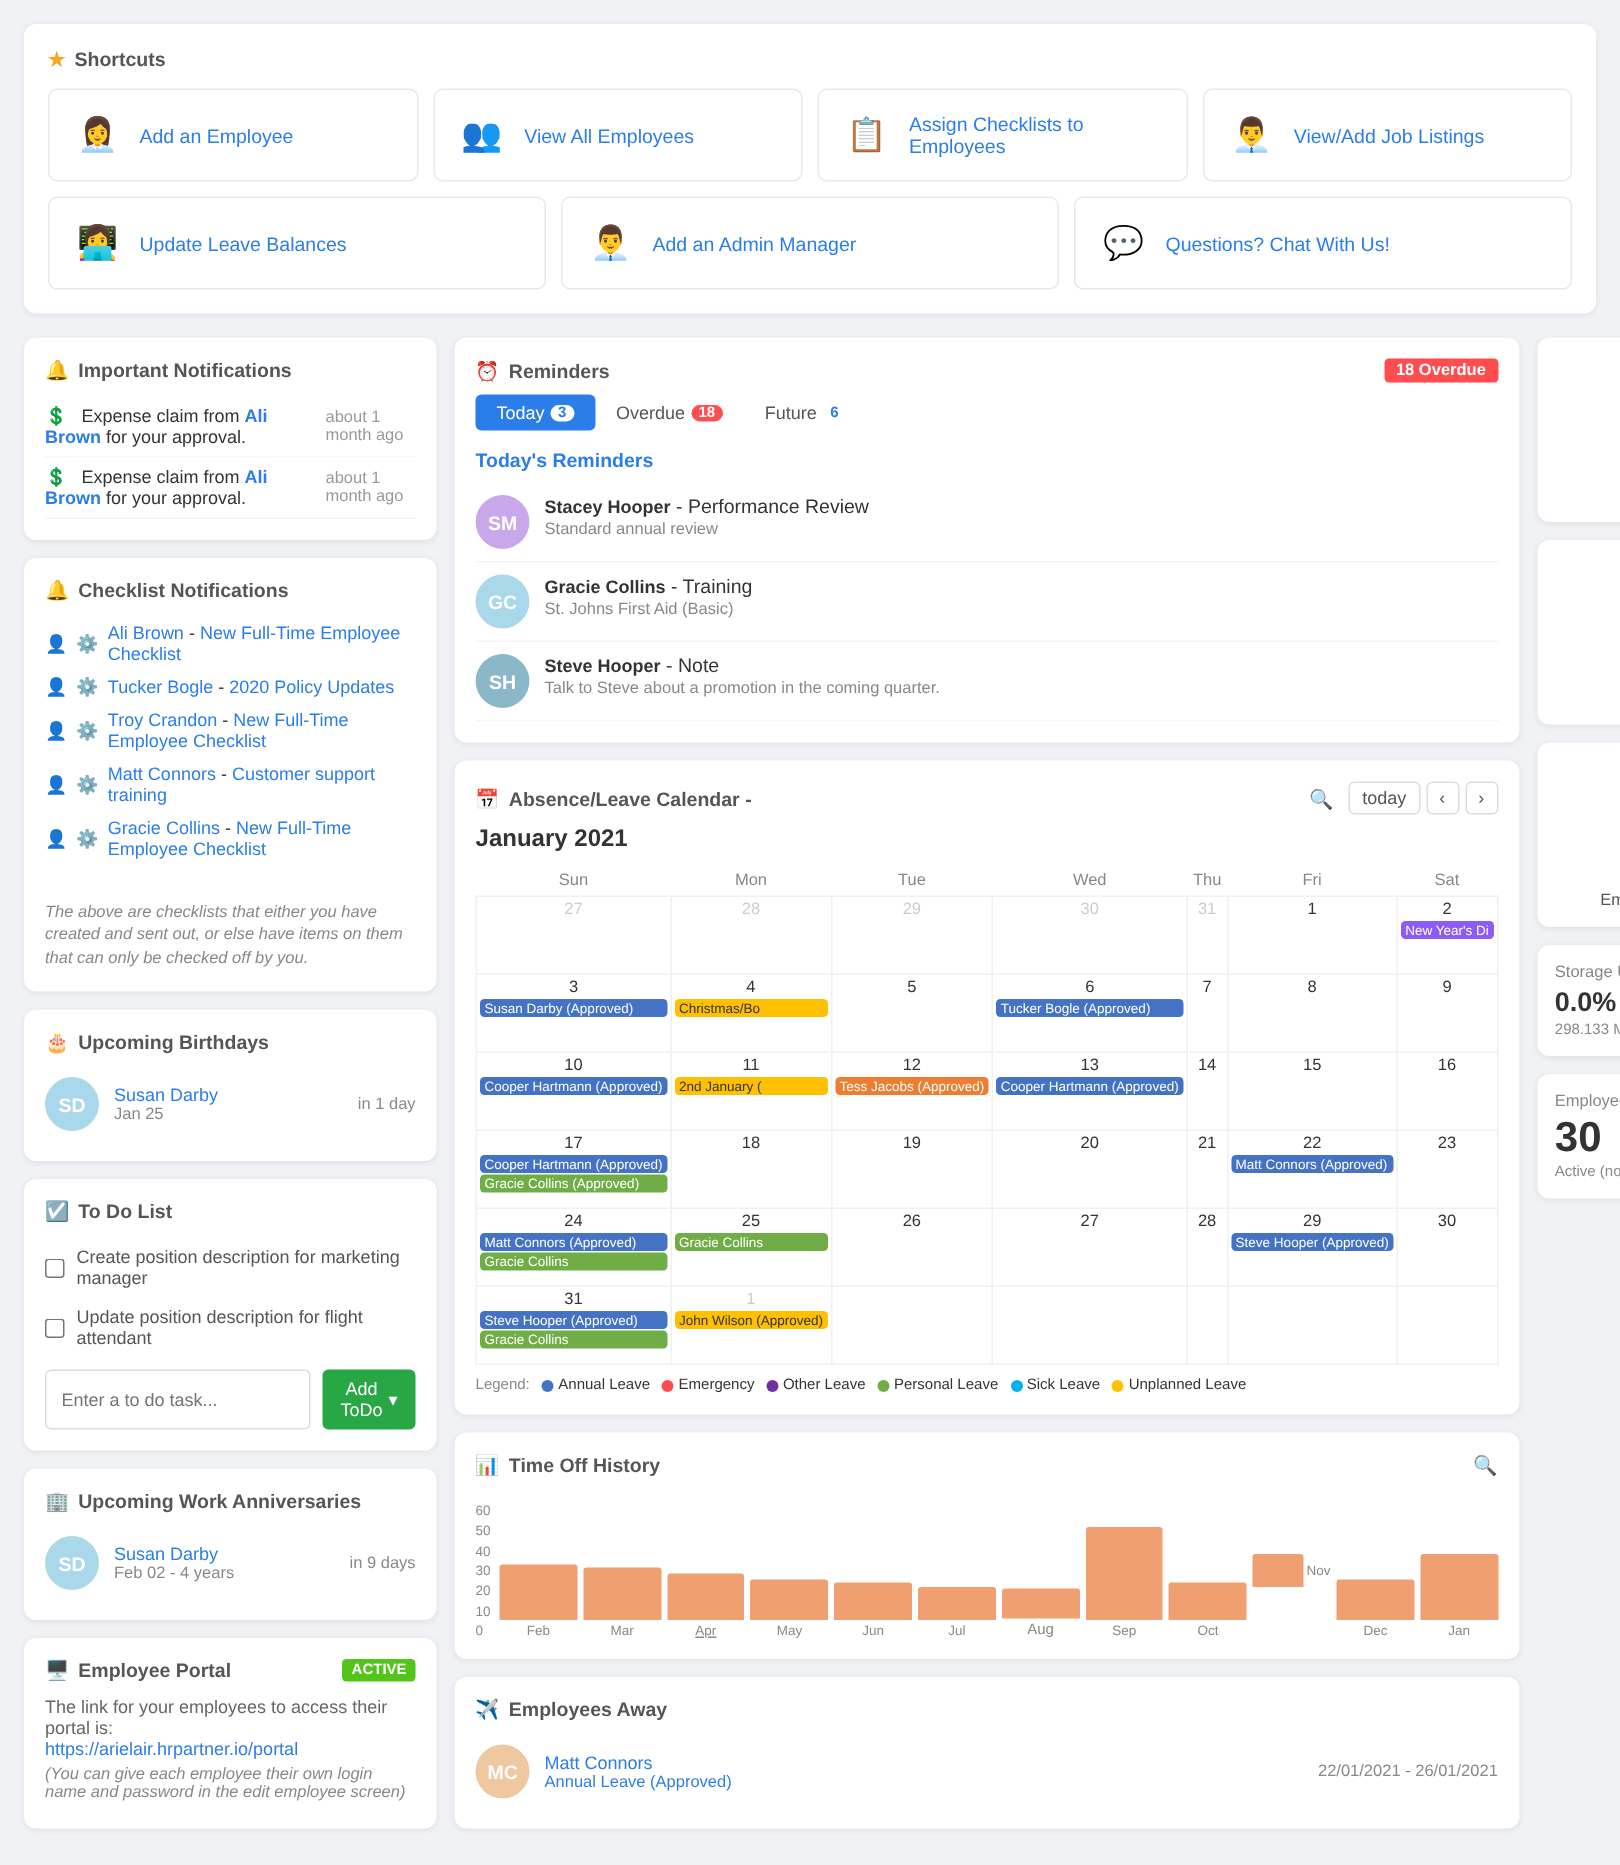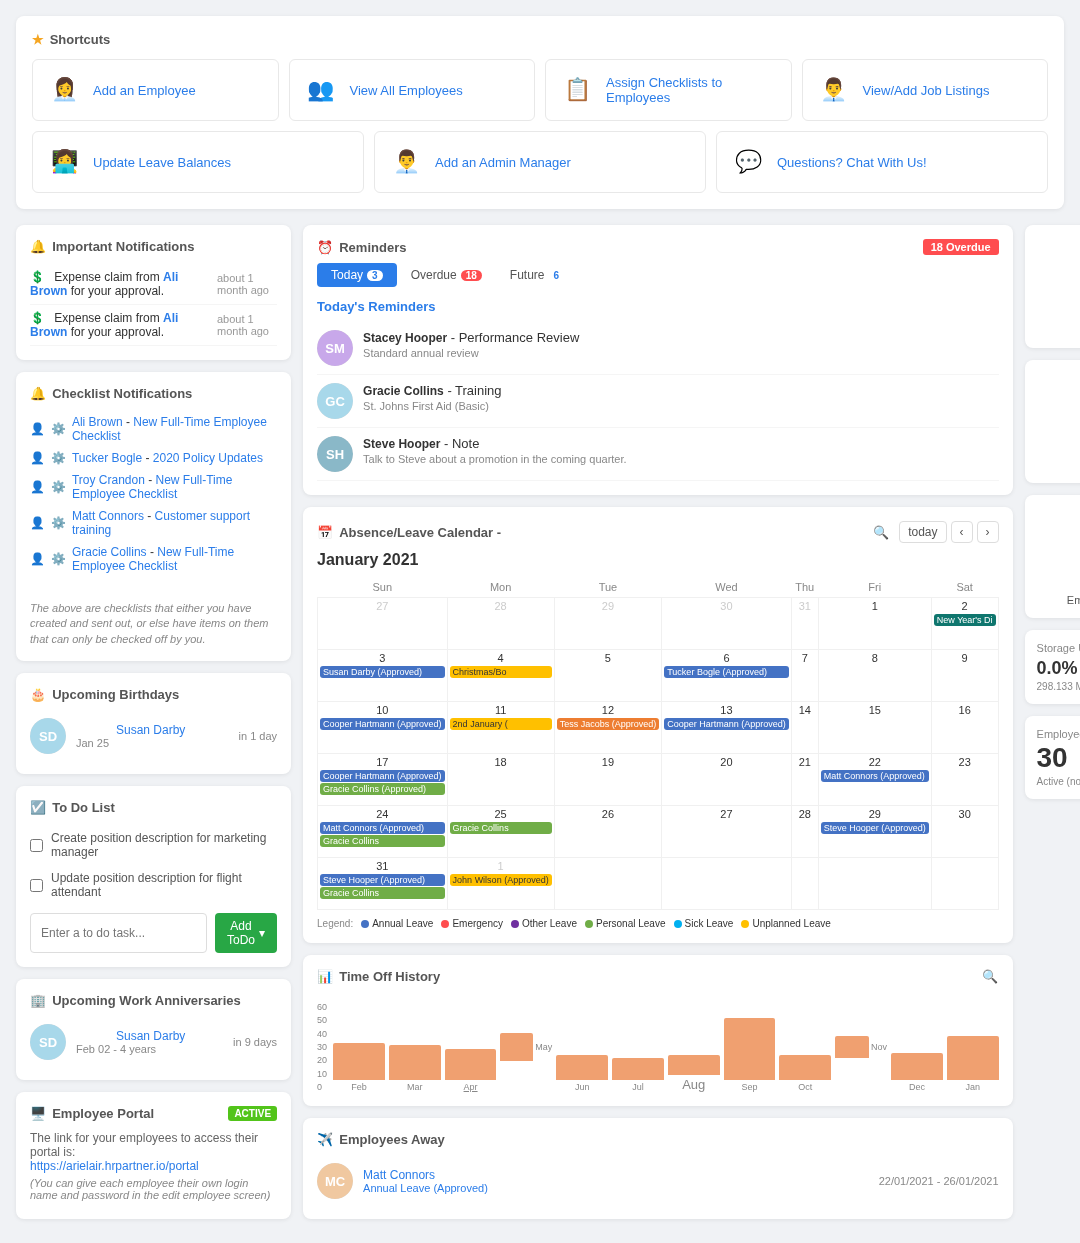--- a/index.html
+++ b/index.html
@@ -33,21 +33,21 @@
     
     .checklist-item { display: flex; align-items: center; gap: 6px; padding: 4px 0; font-size: 12px; }
     .checklist-item a { color: #2b7de9; text-decoration: none; }
     .checklist-note { font-style: italic; color: #888; font-size: 11px; margin-top: 24px; line-height: 1.4; }
 
     
     .birthday-item { display: flex; align-items: center; gap: 10px; padding: 6px 0; }
     .avatar { width: 36px; height: 36px; border-radius: 50%; object-fit: cover; background: #ddd; overflow: hidden; flex-shrink: 0; }
     .avatar-img { width: 100%; height: 100%; border-radius: 50%; background: linear-gradient(135deg, #a8d8ea, #7b9dd6); display: flex; align-items: center; justify-content: center; color: #fff; font-weight: bold; font-size: 13px; }
     .person-info { flex: 1; }
-    .person-name { color: #2b7de9; font-weight: 500; font-size: 12px; margin-left: 40px; }
+    .person-name { color: #2b7de9; font-weight: 500; font-size: 12px; }
     .person-date { color: #888; font-size: 11px; }
     .time-label { color: #888; font-size: 11px; }
     .time-label.overdue { color: #ff4d4f; }
 
     
     .todo-item { display: flex; align-items: center; gap: 8px; padding: 6px 0; font-size: 12px; color: #555; }
     .todo-item input[type=checkbox] { cursor: pointer; }
     .todo-input-row { display: flex; gap: 8px; margin-top: 8px; }
     .todo-input { border: 1px solid #ddd; border-radius: 4px; padding: 6px 10px; flex: 1; font-size: 12px; color: #999; }
     .todo-btn { background: #28a745; color: #fff; border: none; border-radius: 4px; padding: 6px 12px; font-size: 12px; cursor: pointer; display: flex; align-items: center; gap: 4px; }
@@ -82,21 +82,21 @@
     .cal-btn { border: 1px solid #ddd; background: #fff; border-radius: 4px; padding: 3px 8px; cursor: pointer; font-size: 12px; color: #555; }
     .calendar-table { width: 100%; border-collapse: collapse; font-size: 11px; }
     .calendar-table th { text-align: center; padding: 4px; color: #888; font-weight: 500; }
     .calendar-table td { text-align: center; padding: 2px; vertical-align: top; min-height: 22px; height: 52px; border: 1px solid #f0f0f0; }
     .cal-day { font-size: 11px; color: #333; margin-bottom: 2px; }
     .cal-day.other-month { color: #ccc; }
     .cal-event { border-radius: 3px; padding: 1px 3px; margin: 1px 0; font-size: 9px; white-space: nowrap; overflow: hidden; text-overflow: ellipsis; text-align: left; color: #fff; }
     .ev-blue { background: #4472c4; }
     .ev-green { background: #70ad47; }
     .ev-orange { background: #ed7d31; }
-    .ev-red { background: #0f766e; }
+    .ev-red { background: #8b5cf6; }
     .ev-yellow { background: #ffc000; color: #333; }
     .legend { margin-top: 8px; display: flex; flex-wrap: wrap; gap: 8px; font-size: 10px; }
     .legend-item { display: flex; align-items: center; gap: 3px; }
     .legend-dot { width: 8px; height: 8px; border-radius: 50%; }
 
     
     .toh-header { display: flex; justify-content: space-between; align-items: center; margin-bottom: 8px; }
 
     
     .away-item { display: flex; align-items: center; gap: 10px; padding: 6px 0; }
@@ -580,35 +580,35 @@
                 <span style="font-size: 9px; color: rgb(136, 136, 136);">Feb</span>
               </div>
               <div style="display: flex; flex-direction: column; align-items: center; gap: 2px; flex: 1 1 0%; justify-content: flex-end; height: 90px;">
                 <div style="background: rgb(240, 160, 112); border-radius: 2px 2px 0px 0px; width: 100%; height: 35px;"></div>
                 <span style="font-size: 9px; color: rgb(136, 136, 136);">Mar</span>
               </div>
               <div style="display: flex; flex-direction: column; align-items: center; gap: 2px; flex: 1 1 0%; justify-content: flex-end; height: 90px;">
                 <div style="background: rgb(240, 160, 112); border-radius: 2px 2px 0px 0px; width: 100%; height: 31.25px;"></div>
                 <span style="font-size: 9px; color: rgb(136, 136, 136); text-decoration: underline;">Apr</span>
               </div>
-              <div style="display: flex; flex-direction: row; align-items: center; gap: 2px; flex: 1 1 0%; justify-content: flex-end; height: 90px;">
+              <div style="display: flex; flex-direction: column; align-items: center; gap: 2px; flex: 1 1 0%; justify-content: flex-end; height: 90px;">
                 <div style="background: rgb(240, 160, 112); border-radius: 2px 2px 0px 0px; width: 100%; height: 27.5px;"></div>
                 <span style="font-size: 9px; color: rgb(136, 136, 136);">May</span>
               </div>
               <div style="display: flex; flex-direction: column; align-items: center; gap: 2px; flex: 1 1 0%; justify-content: flex-end; height: 90px;">
                 <div style="background: rgb(240, 160, 112); border-radius: 2px 2px 0px 0px; width: 100%; height: 25px;"></div>
                 <span style="font-size: 9px; color: rgb(136, 136, 136);">Jun</span>
               </div>
               <div style="display: flex; flex-direction: column; align-items: center; gap: 2px; flex: 1 1 0%; justify-content: flex-end; height: 90px;">
                 <div style="background: rgb(240, 160, 112); border-radius: 2px 2px 0px 0px; width: 100%; height: 22.5px;"></div>
                 <span style="font-size: 9px; color: rgb(136, 136, 136);">Jul</span>
               </div>
               <div style="display: flex; flex-direction: column; align-items: center; gap: 2px; flex: 1 1 0%; justify-content: flex-end; height: 90px;">
                 <div style="background: rgb(240, 160, 112); border-radius: 2px 2px 0px 0px; width: 100%; height: 20px;"></div>
-                <span style="font-size: 13px; color: rgb(136, 136, 136);">Aug</span>
+                <span style="font-size: 10px; color: rgb(136, 136, 136);">Aug</span>
               </div>
               <div style="display: flex; flex-direction: column; align-items: center; gap: 2px; flex: 1 1 0%; justify-content: flex-end; height: 90px;">
                 <div style="background: rgb(240, 160, 112); border-radius: 2px 2px 0px 0px; width: 100%; height: 62.5px;"></div>
                 <span style="font-size: 9px; color: rgb(136, 136, 136);">Sep</span>
               </div>
               <div style="display: flex; flex-direction: column; align-items: center; gap: 2px; flex: 1 1 0%; justify-content: flex-end; height: 90px;">
                 <div style="background: rgb(240, 160, 112); border-radius: 2px 2px 0px 0px; width: 100%; height: 25px;"></div>
                 <span style="font-size: 9px; color: rgb(136, 136, 136);">Oct</span>
               </div>
               <div style="display: flex; flex-direction: row; align-items: center; gap: 2px; flex: 1 1 0%; justify-content: flex-end; height: 90px;">

